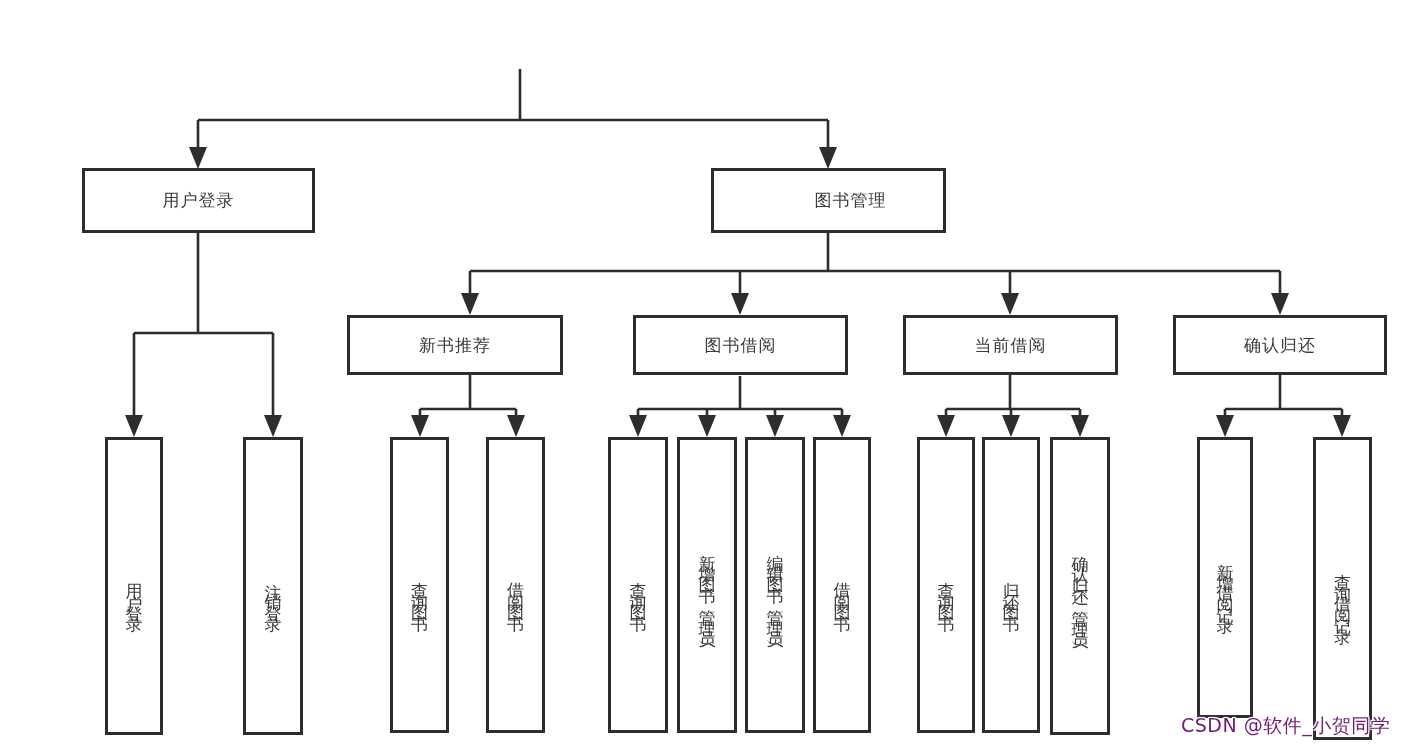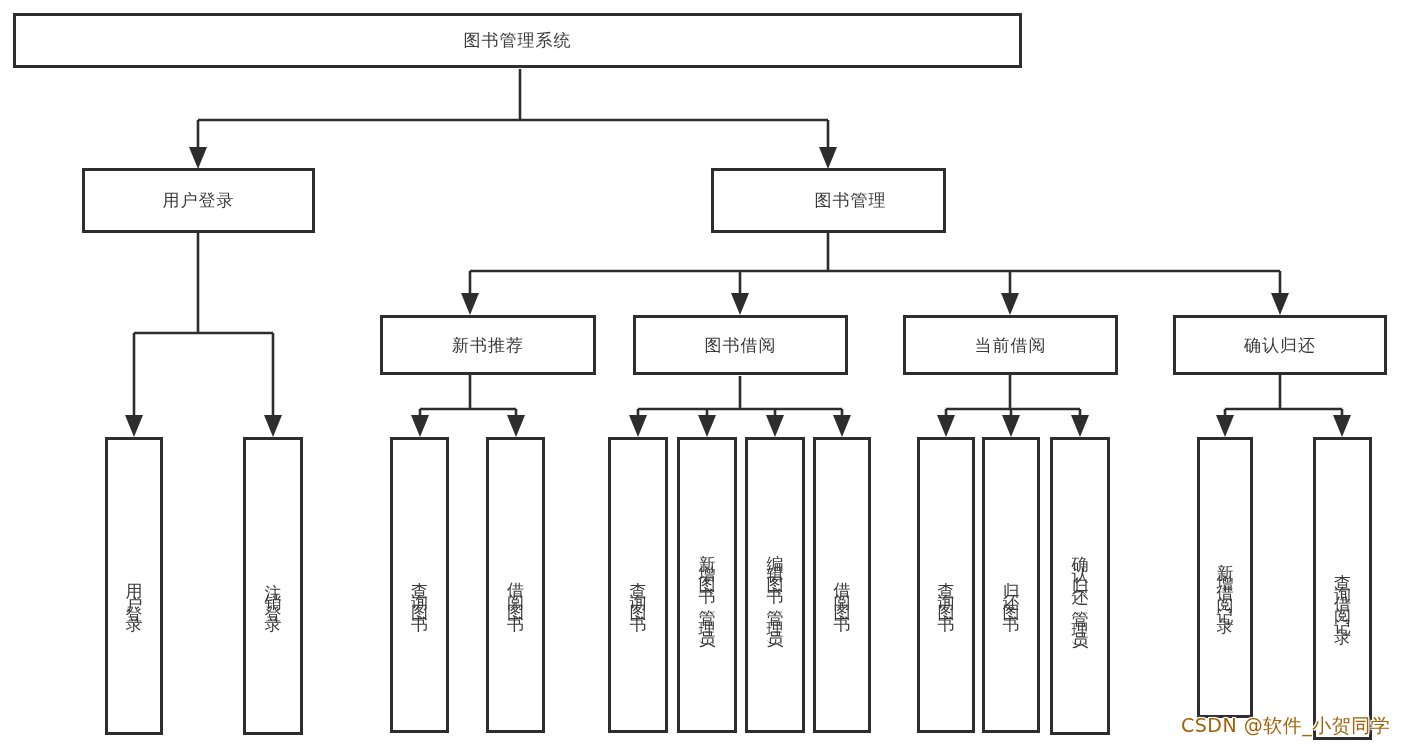--- a/index.html
+++ b/index.html
@@ -20,41 +20,41 @@
   .leaf .vlbl{
     writing-mode:vertical-rl;text-orientation:mixed;
     font-size:17px;letter-spacing:11px;margin-bottom:-11px;color:#3a3a3a;line-height:1;
   }
   
   .n-root{left:13px;top:13px;width:1009px;height:55px;}
   
   .n-user-login{left:82px;top:168px;width:233px;height:65px;}
   .n-book-mgmt{left:711px;top:168px;width:235px;height:65px;padding-left:44px;}
   
-  .n-new-book{left:380px;top:315px;width:216px;height:60px;}
+  .n-new-book{left:347px;top:315px;width:216px;height:60px;}
   .n-borrowing{left:633px;top:315px;width:215px;height:60px;}
   .n-current{left:903px;top:315px;width:215px;height:60px;}
   .n-records{left:1173px;top:315px;width:214px;height:60px;}
   
   .lf-a1{left:105px;top:437px;width:58px;height:298px;}
   .lf-a2{left:243px;top:437px;width:60px;height:298px;}
   .lf-b1{left:390px;top:437px;width:59px;height:296px;}
   .lf-b2{left:486px;top:437px;width:59px;height:296px;}
   .lf-c1{left:608px;top:437px;width:60px;height:296px;}
   .lf-c2{left:677px;top:437px;width:60px;height:296px;}
   .lf-c3{left:745px;top:437px;width:60px;height:296px;}
   .lf-c4{left:813px;top:437px;width:58px;height:296px;}
   .lf-d1{left:917px;top:437px;width:58px;height:296px;}
   .lf-d2{left:982px;top:437px;width:58px;height:296px;}
   .lf-d3{left:1050px;top:437px;width:60px;height:298px;}
   .lf-e1{left:1197px;top:437px;width:56px;height:281px;}
   .lf-e2{left:1313px;top:437px;width:59px;height:303px;}
   .watermark{
     position:absolute;left:1181px;top:713px;z-index:6;
-    font-size:19px;color:#a16207;white-space:nowrap;letter-spacing:0.5px;
+    font-size:19px;color:#701a75;white-space:nowrap;letter-spacing:0.5px;
     text-shadow:-1px -1px 0 #fff,1px -1px 0 #fff,-1px 1px 0 #fff,1px 1px 0 #fff,0 0 3px #fff;
   }
 </style>
 </head>
 <body>
 
 <div class="canvas">
 
   <svg class="wires" viewBox="0 0 1405 747" xmlns="http://www.w3.org/2000/svg">
     <path fill="none" stroke="#2d2d2d" stroke-width="2.6" d="
@@ -85,23 +85,20 @@
       <polygon points="766,415 784,415 775,437"></polygon>
       <polygon points="833,415 851,415 842,437"></polygon>
       <polygon points="937,415 955,415 946,437"></polygon>
       <polygon points="1002,415 1020,415 1011,437"></polygon>
       <polygon points="1071,415 1089,415 1080,437"></polygon>
       <polygon points="1216,415 1234,415 1225,437"></polygon>
       <polygon points="1333,415 1351,415 1342,437"></polygon>
     </g>
   </svg>
 
-  <div class="node n-root">
-    <span class="lbl">图书管理系统</span>
-  </div>
 
   <div class="node n-user-login">
     <span class="lbl">用户登录</span>
   </div>
   <div class="node n-book-mgmt">
     <span class="lbl">图书管理</span>
   </div>
 
   <div class="node n-new-book">
     <span class="lbl">新书推荐</span>

